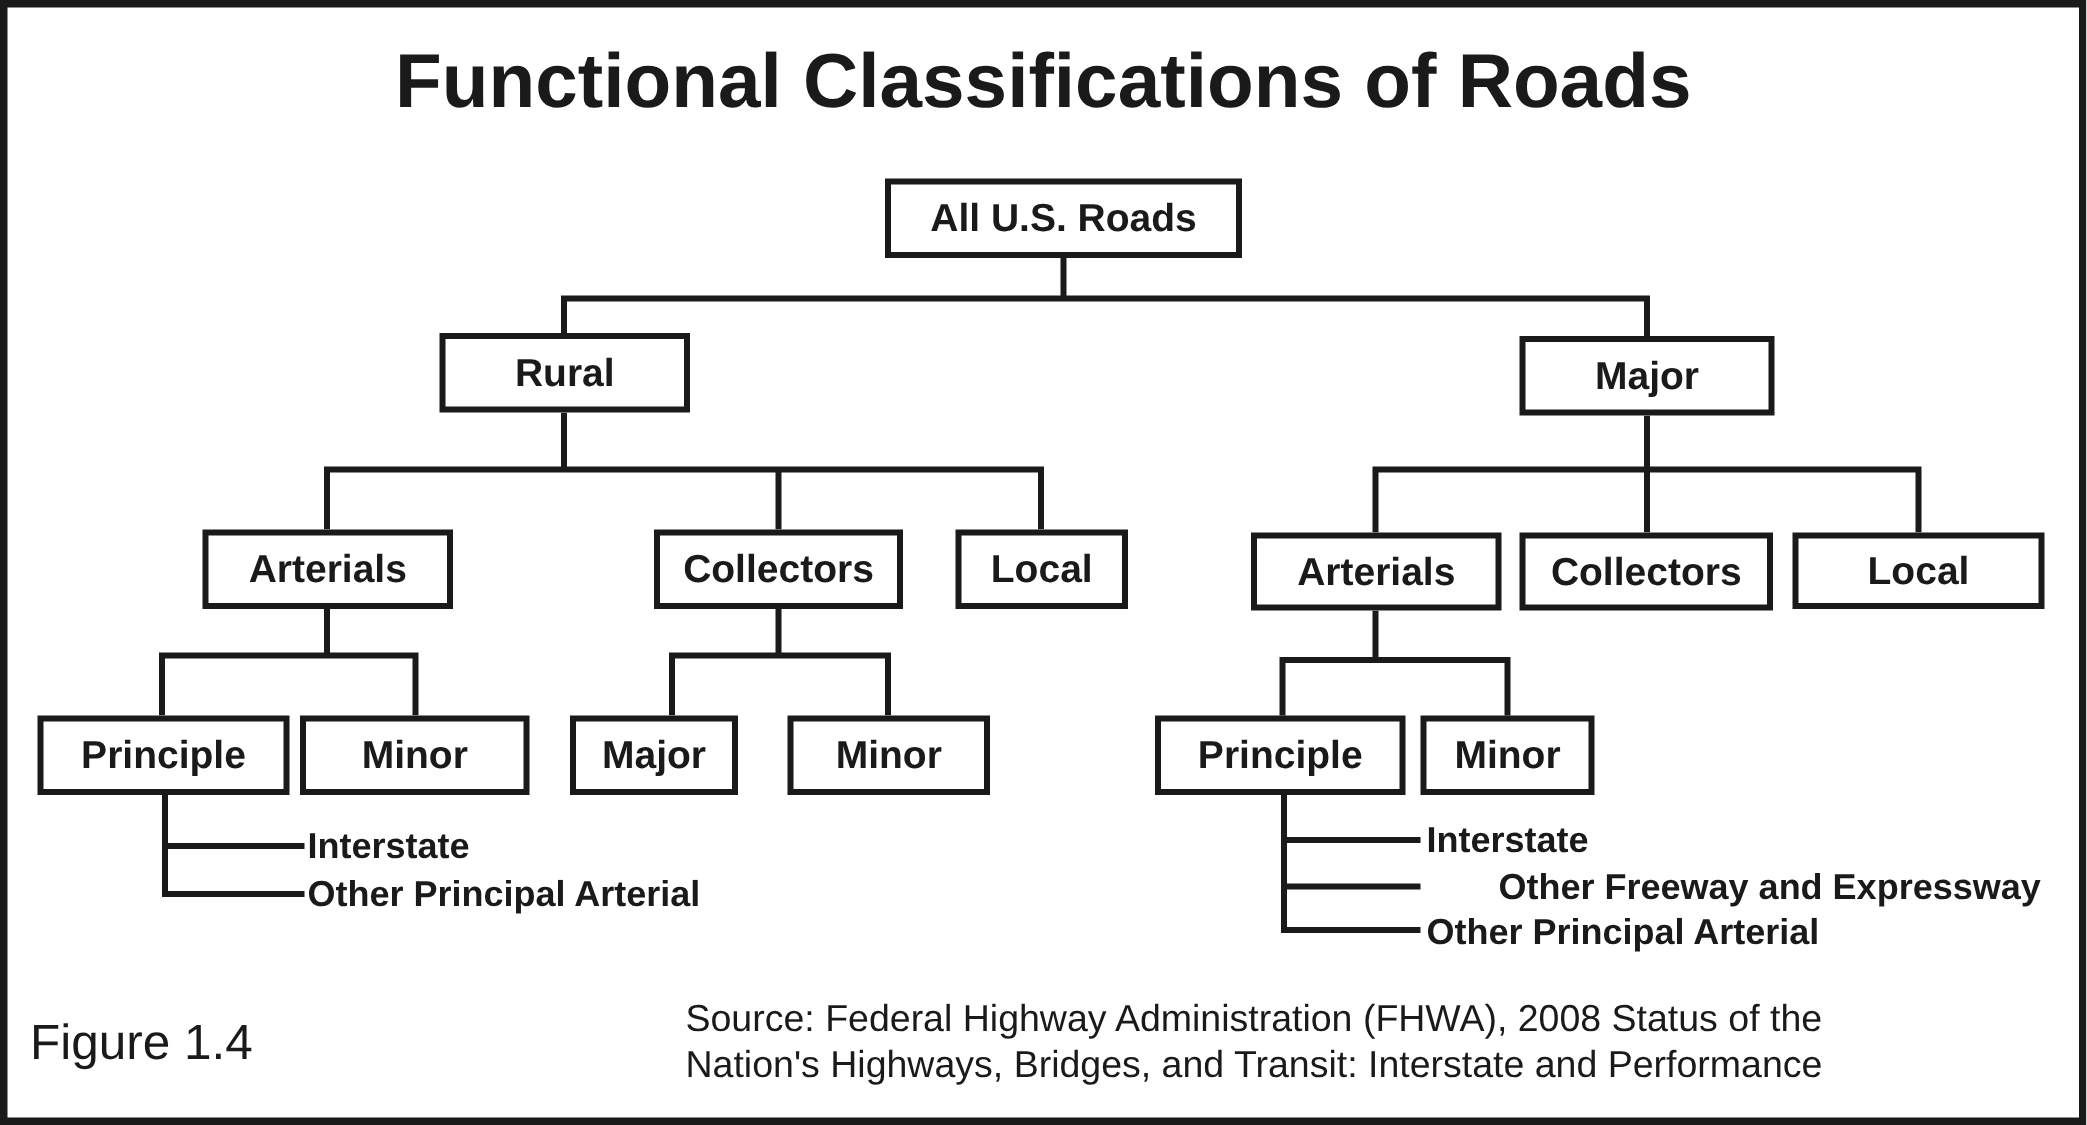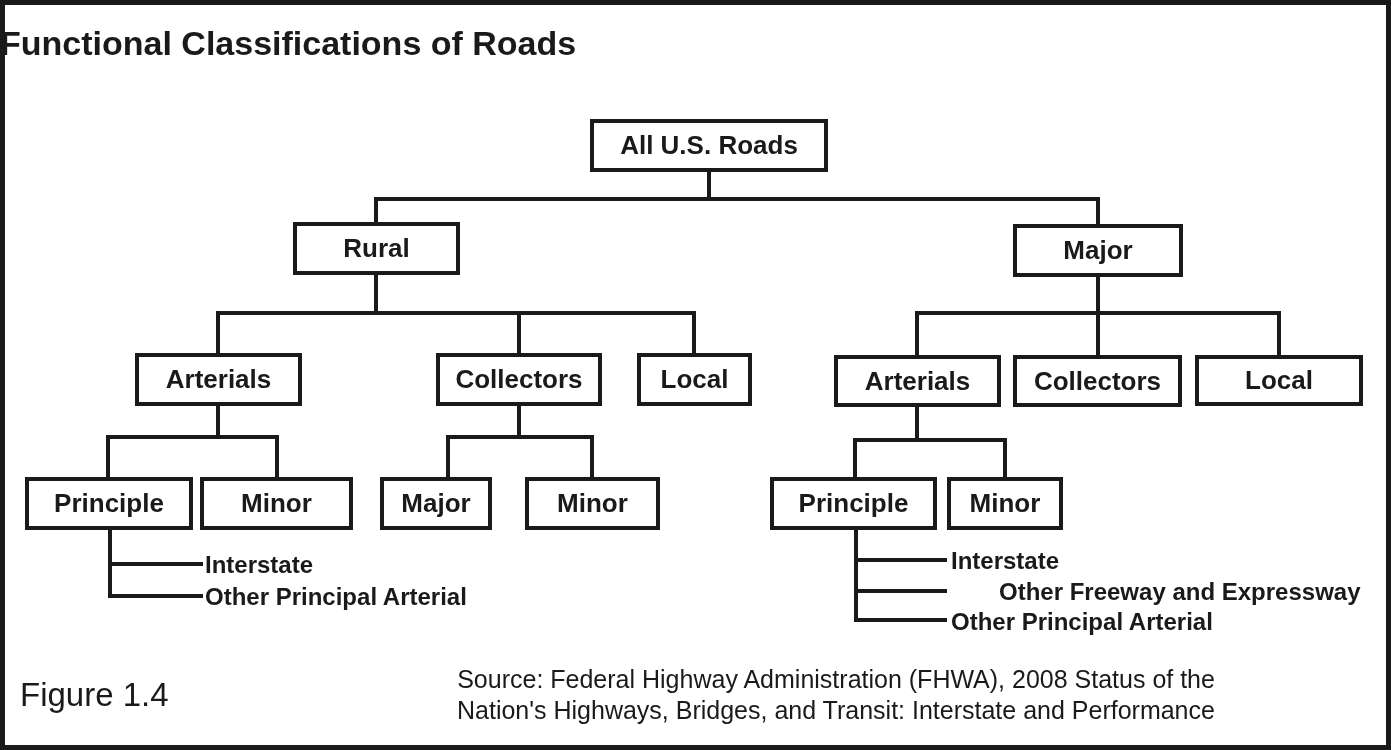--- a/index.html
+++ b/index.html
@@ -14,21 +14,22 @@
     box-sizing:border-box;
   }
   .frame{
     position:absolute;inset:0;
     border:5px solid #1a1a1a;
     box-sizing:border-box;
     pointer-events:none;
   }
   .title{
     position:absolute;left:0;right:0;top:24px;
-    font-size:34px;font-weight:bold;
+    text-align:center;
+    font-size:51px;font-weight:bold;
     letter-spacing:0px;
     white-space:nowrap;
   }
   .node{
     position:absolute;
     border:4px solid #1a1a1a;
     background:#ffffff;
     box-sizing:border-box;
     display:flex;align-items:center;justify-content:center;
     font-size:26px;font-weight:bold;
@@ -44,21 +45,20 @@
   }
   .figure-label{
     position:absolute;left:20px;top:676px;
     font-size:33px;font-weight:normal;
   }
   .source{
     position:absolute;left:457px;top:664px;
     font-size:25px;line-height:31px;
     font-weight:normal;
     white-space:nowrap;
-    text-align:right;
   }
   svg.connectors{
     position:absolute;left:0;top:0;
     z-index:1;
   }
   svg.connectors path{
     stroke:#1a1a1a;
     stroke-width:4;
     fill:none;
   }

